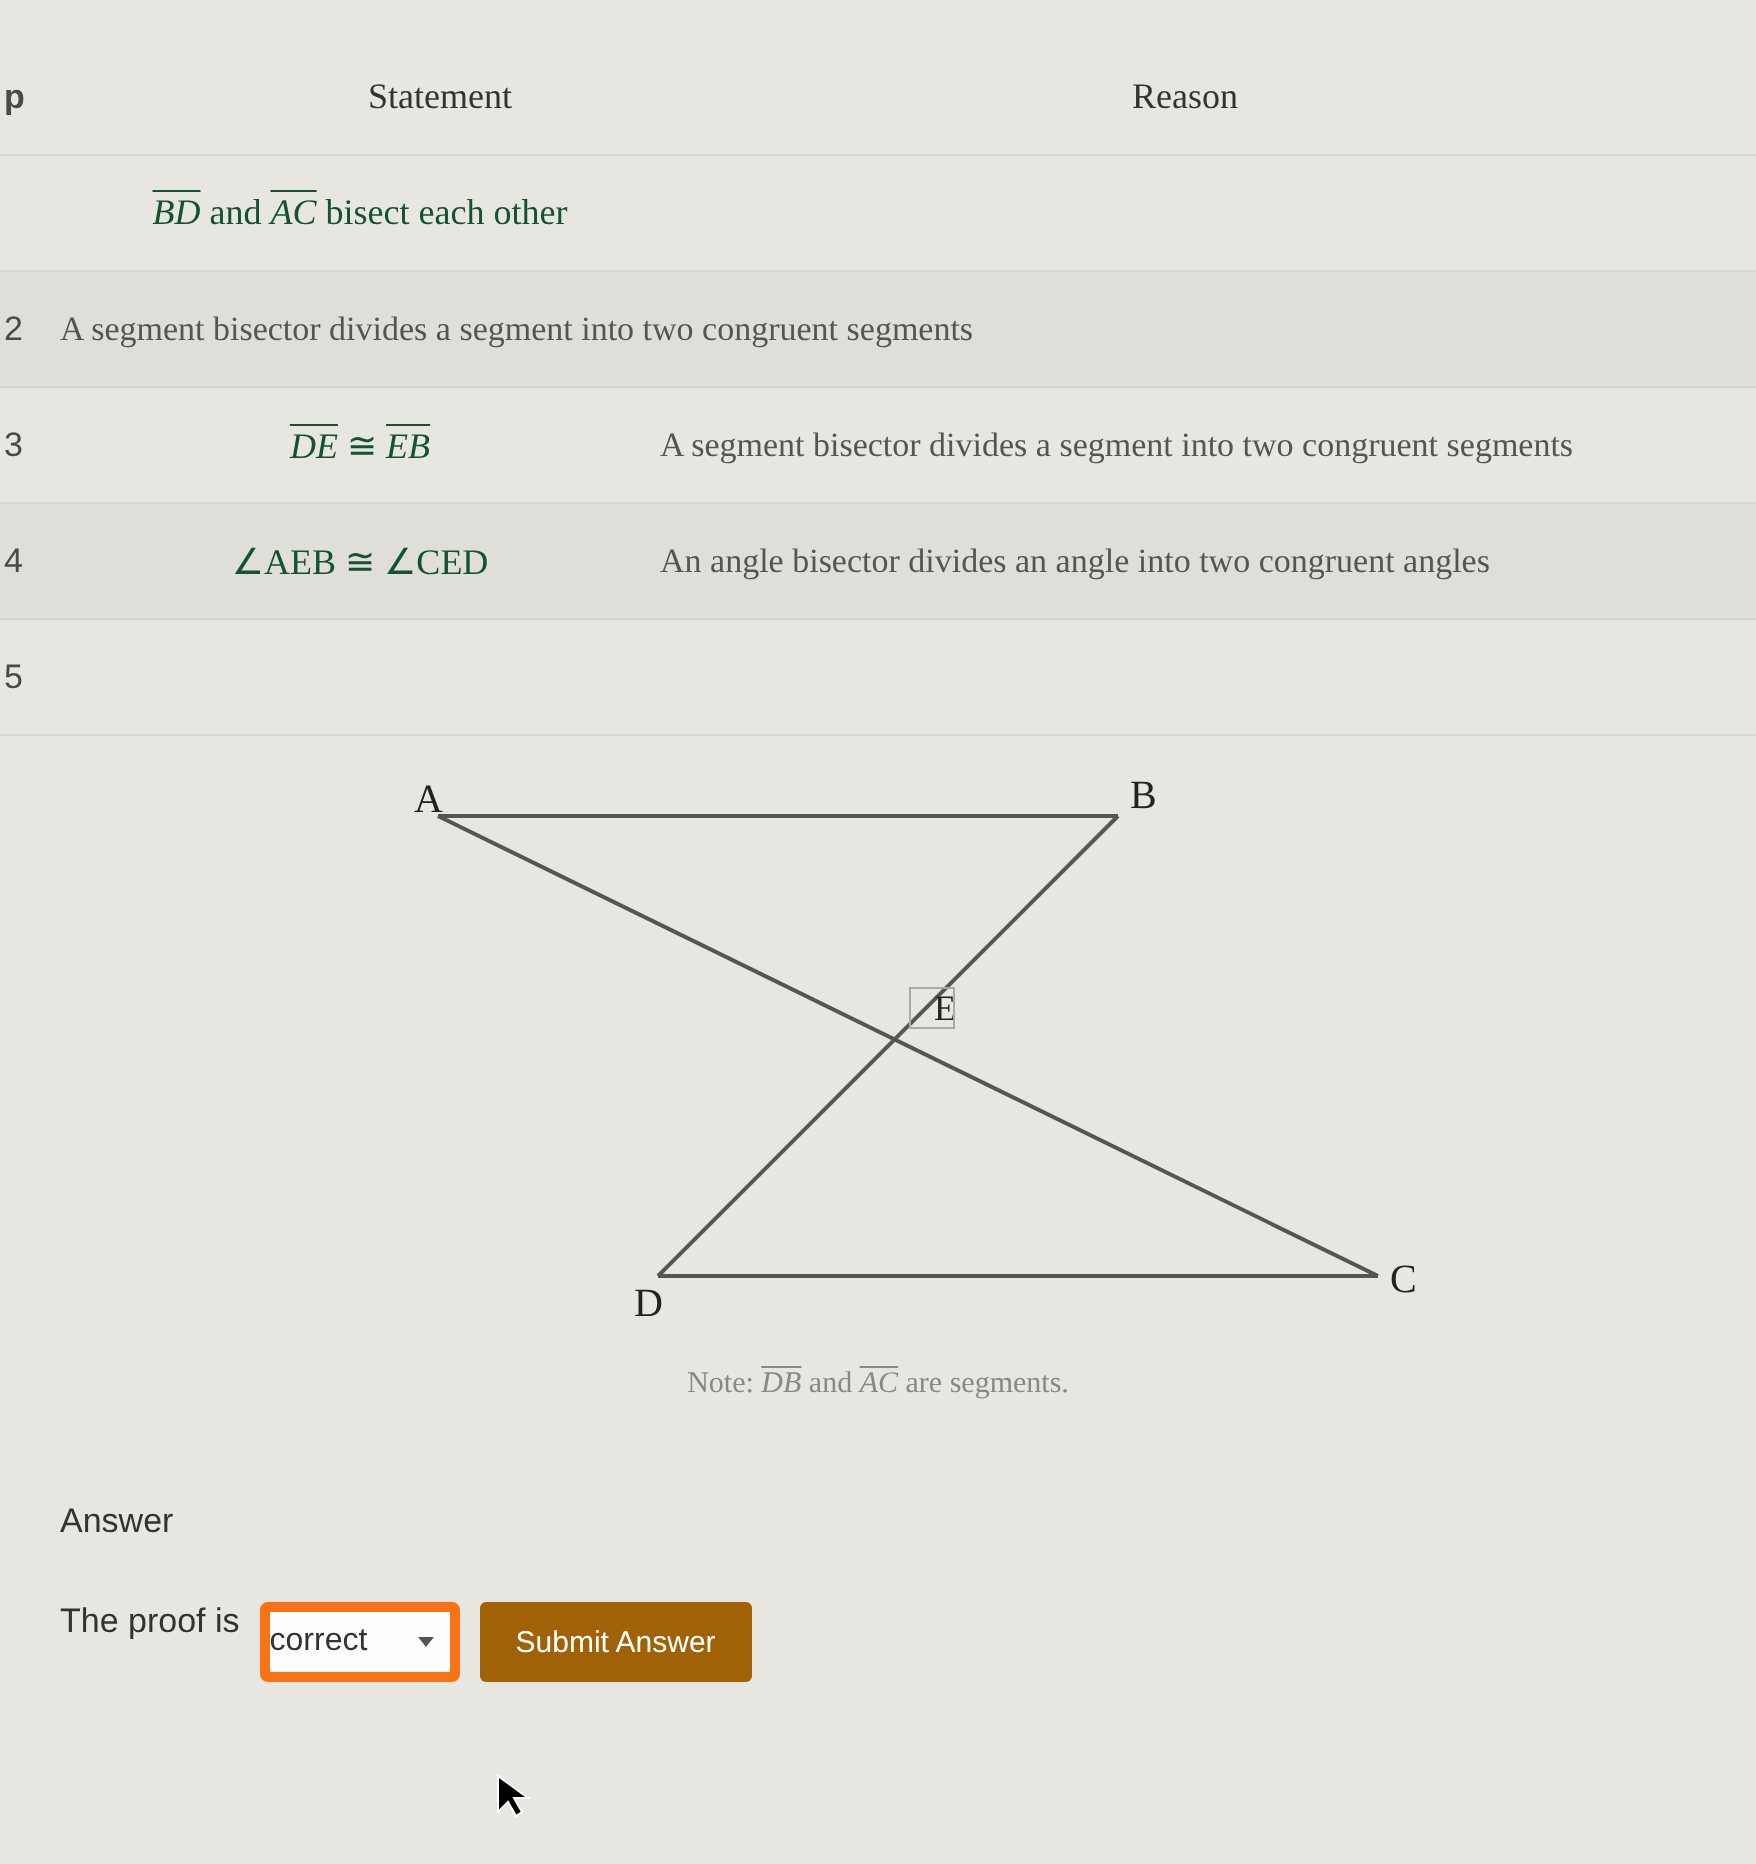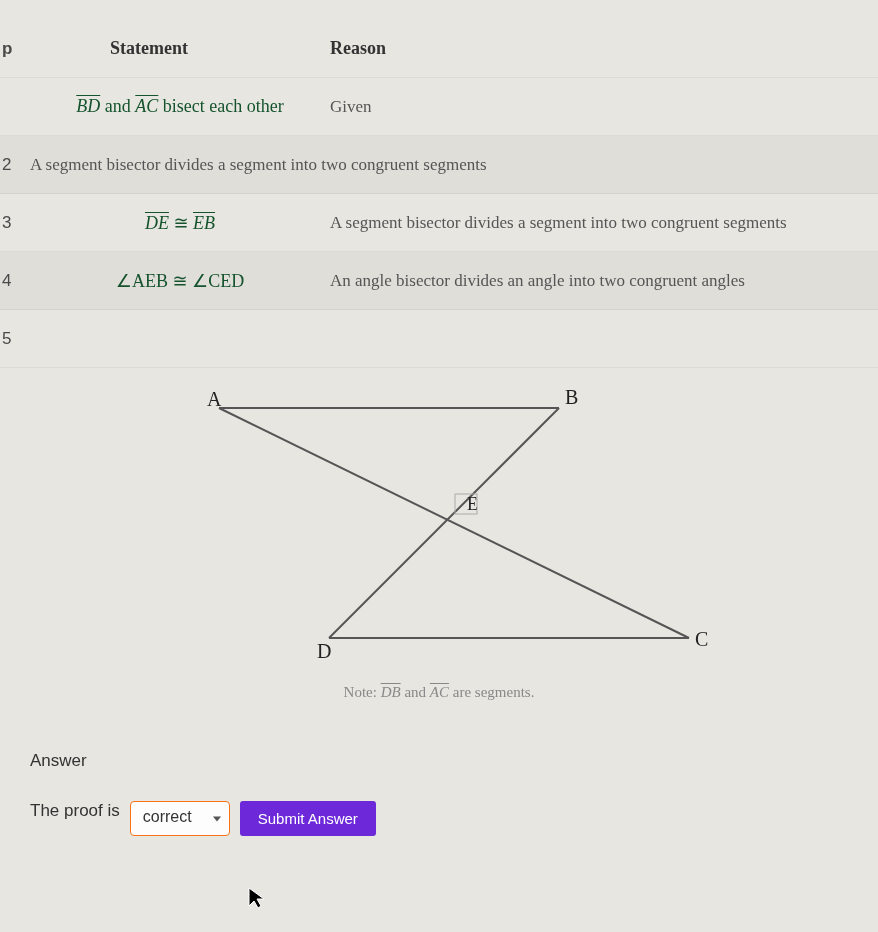--- a/index.html
+++ b/index.html
@@ -35,23 +35,23 @@
       font-family: Arial, sans-serif;
       font-size: 17px;
     }
     .stmtcol {
       width: 300px;
       text-align: center;
       color: #14532d;
       font-size: 18px;
     }
     .header .stmtcol, .header .reasoncol {
-      text-align: left;
+      text-align: center;
       font-family: Georgia, serif;
-      font-weight: bold;
+      font-weight: normal;
       font-size: 18px;
       color: #333;
     }
     .header .stmtcol { padding-left: 80px; }
     .reasoncol {
       flex: 1;
       text-align: left;
       color: #555;
       font-size: 17px;
       padding-right: 23px;
@@ -95,42 +95,42 @@
       margin-bottom: 30px;
     }
     .answer-line {
       display: flex;
       gap: 10px;
       font-family: Arial, sans-serif;
       font-size: 17px;
       color: #333;
     }
     .dropdown {
-      border: 1px solid #f97316;
+      border: 5px solid #f97316;
       background: #fdfdfd;
       border-radius: 4px;
-      padding: 6px 26px 6px 12px;
+      padding: 6px 26px 6px 0;
       font-size: 16px;
       color: #333;
       position: relative;
       min-width: 100px;
     }
     .dropdown::after {
       content: "";
       position: absolute;
       right: 8px;
       top: 50%;
       width: 0; height: 0;
       border-left: 4px solid transparent;
       border-right: 4px solid transparent;
       border-top: 5px solid #555;
       transform: translateY(-50%);
     }
     .submit-btn {
-      background: #6d28d9;
+      background: #a16207;
       color: #fff;
       border: none;
       border-radius: 3px;
       padding: 9px 18px;
       font-size: 15px;
       font-family: Arial, sans-serif;
       cursor: pointer;
     }
     .cursor {
       position: absolute;
@@ -150,21 +150,20 @@
 
     <div class="row header">
       <div class="stepcol">p</div>
       <div class="stmtcol">Statement</div>
       <div class="reasoncol">Reason</div>
     </div>
 
     <div class="row">
       <div class="stepcol"></div>
       <div class="stmtcol"><span class="stmt-inner"><span class="overline">BD</span> and <span class="overline">AC</span> bisect each other</span></div>
-      <div class="reasoncol">Given</div>
     </div>
 
     <div class="row shade">
       <div class="stepcol">2</div>
       <div class="reasoncol">A segment bisector divides a segment into two congruent segments</div>
     </div>
 
     <div class="row">
       <div class="stepcol">3</div>
       <div class="stmtcol"><span class="stmt-inner"><span class="overline">DE</span> ≅ <span class="overline">EB</span></span></div>

